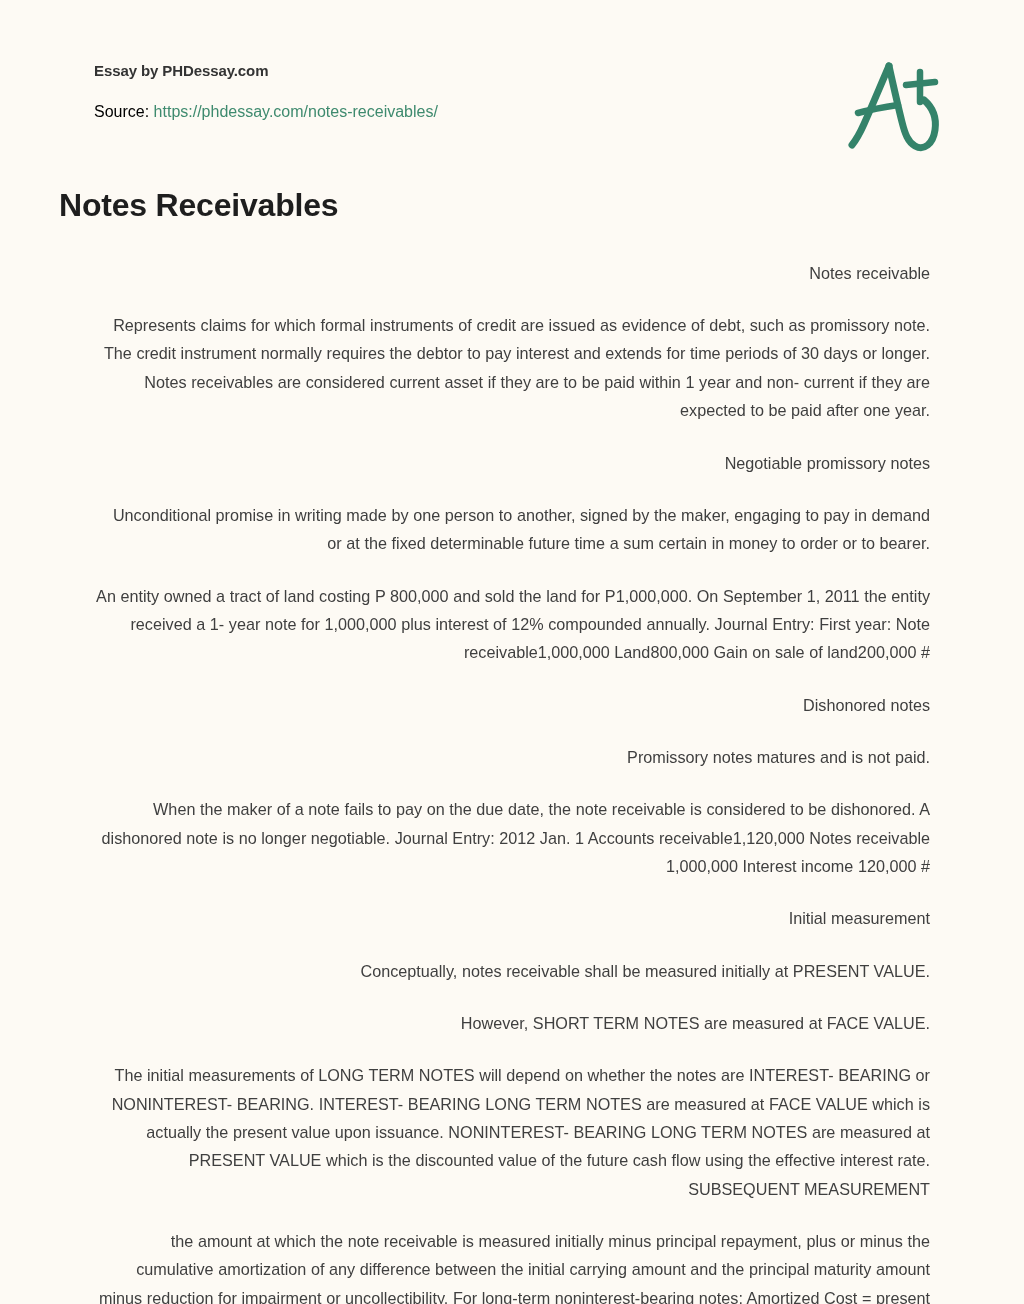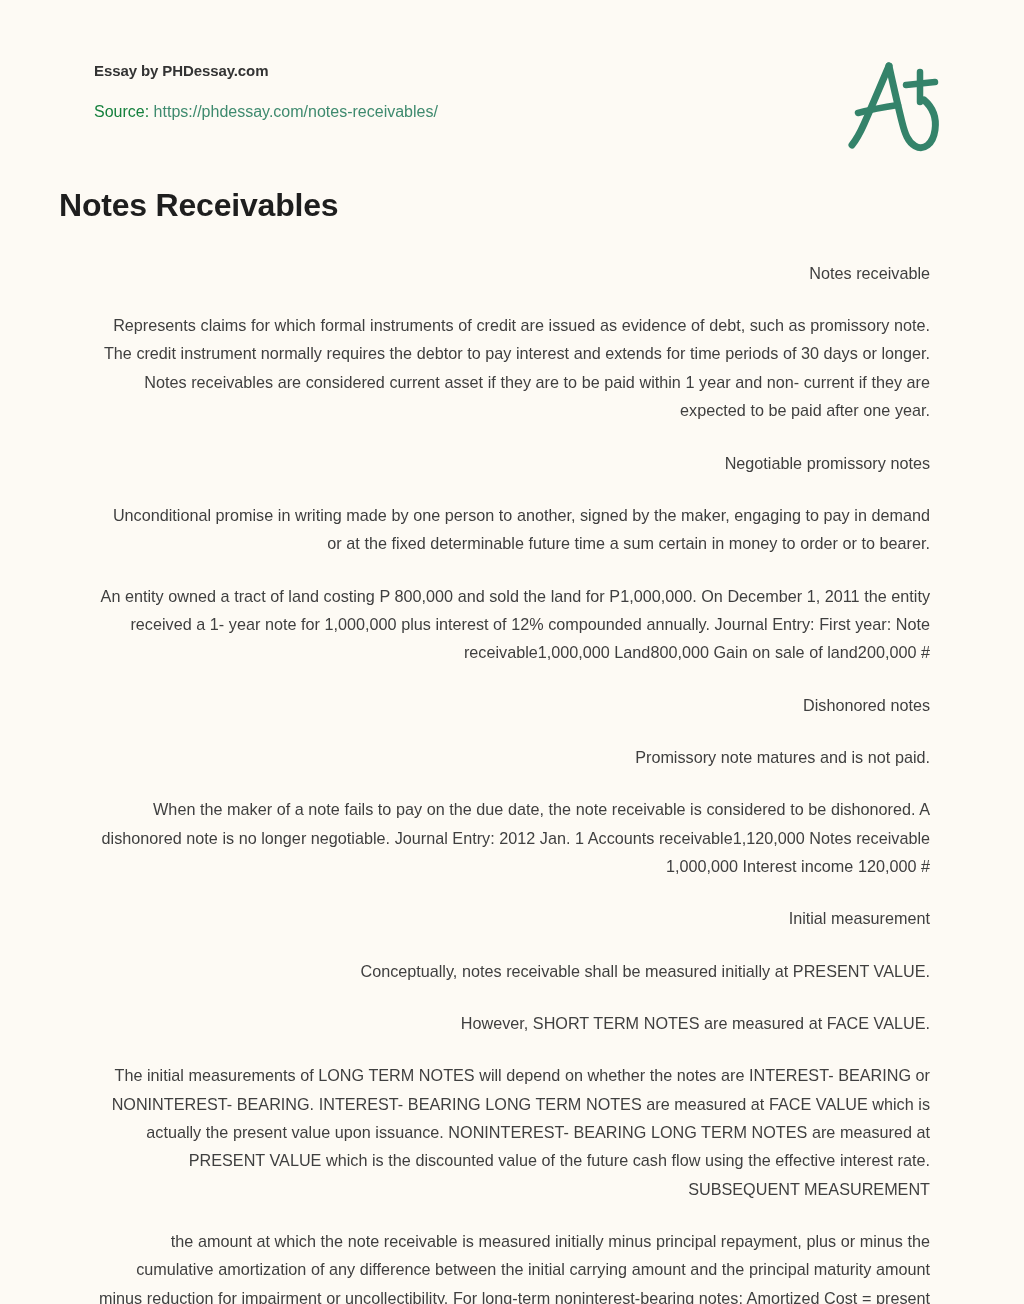--- a/index.html
+++ b/index.html
@@ -41,21 +41,21 @@
     margin: 0 0 22px 0;
   }
 
   .source-line {
     font-size: 16px;
     line-height: 1.3;
     margin: 0;
     color: #9b9b97;
   }
   .source-label {
-    color: #15803d;
+    color: #000000;
   }
   .source-url {
     color: #3e8a6e;
     text-decoration: none;
     margin-top: 45px;
   }
 
   
   .logo {
     position: absolute;
@@ -132,23 +132,23 @@
   </div>
 
   <h1 class="doc-title">Notes Receivables</h1>
 
   <div class="doc-body">
     <div id="blocks-container">
         <p class="section-head">Notes receivable</p>
         <p class="body-paragraph">Represents claims for which formal instruments of credit are issued as evidence of debt, such as promissory note. The credit instrument normally requires the debtor to pay interest and extends for time periods of 30 days or longer. Notes receivables are considered current asset if they are to be paid within 1 year and non- current if they are expected to be paid after one year.</p>
         <p class="section-head">Negotiable promissory notes</p>
         <p class="body-paragraph">Unconditional promise in writing made by one person to another, signed by the maker, engaging to pay in demand or at the fixed determinable future time a sum certain in money to order or to bearer.</p>
-        <p class="body-paragraph">An entity owned a tract of land costing P 800,000 and sold the land for P1,000,000. On December 1, 2011 the entity received a 1- year note for 1,000,000 plus interest of 12% compounded annually. Journal Entry: First year: Note receivable1,000,000 Land800,000 Gain on sale of land200,000 #</p>
+        <p class="body-paragraph">An entity owned a tract of land costing P 800,000 and sold the land for P1,000,000. On September 1, 2011 the entity received a 1- year note for 1,000,000 plus interest of 12% compounded annually. Journal Entry: First year: Note receivable1,000,000 Land800,000 Gain on sale of land200,000 #</p>
         <p class="section-head">Dishonored notes</p>
-        <p class="body-paragraph">Promissory note matures and is not paid.</p>
+        <p class="body-paragraph">Promissory notes matures and is not paid.</p>
         <p class="body-paragraph">When the maker of a note fails to pay on the due date, the note receivable is considered to be dishonored. A dishonored note is no longer negotiable. Journal Entry: 2012 Jan. 1 Accounts receivable1,120,000 Notes receivable 1,000,000 Interest income 120,000 #</p>
         <p class="section-head">Initial measurement</p>
         <p class="body-paragraph">Conceptually, notes receivable shall be measured initially at PRESENT VALUE.</p>
         <p class="body-paragraph">However, SHORT TERM NOTES are measured at FACE VALUE.</p>
         <p class="body-paragraph">The initial measurements of LONG TERM NOTES will depend on whether the notes are INTEREST- BEARING or NONINTEREST- BEARING. INTEREST- BEARING LONG TERM NOTES are measured at FACE VALUE which is actually the present value upon issuance. NONINTEREST- BEARING LONG TERM NOTES are measured at PRESENT VALUE which is the discounted value of the future cash flow using the effective interest rate. SUBSEQUENT MEASUREMENT</p>
         <p class="body-paragraph">the amount at which the note receivable is measured initially minus principal repayment, plus or minus the cumulative amortization of any difference between the initial carrying amount and the principal maturity amount minus reduction for impairment or uncollectibility. For long-term noninterest-bearing notes: Amortized Cost = present value + amortization of the discount Or Amortized Cost = face value – unamortized unearned interest income Accordingly, only long-term notes receivable will be discussed in conjunction with the present value concept under the following situations:</p>
       </div>
 
   </div>
 

